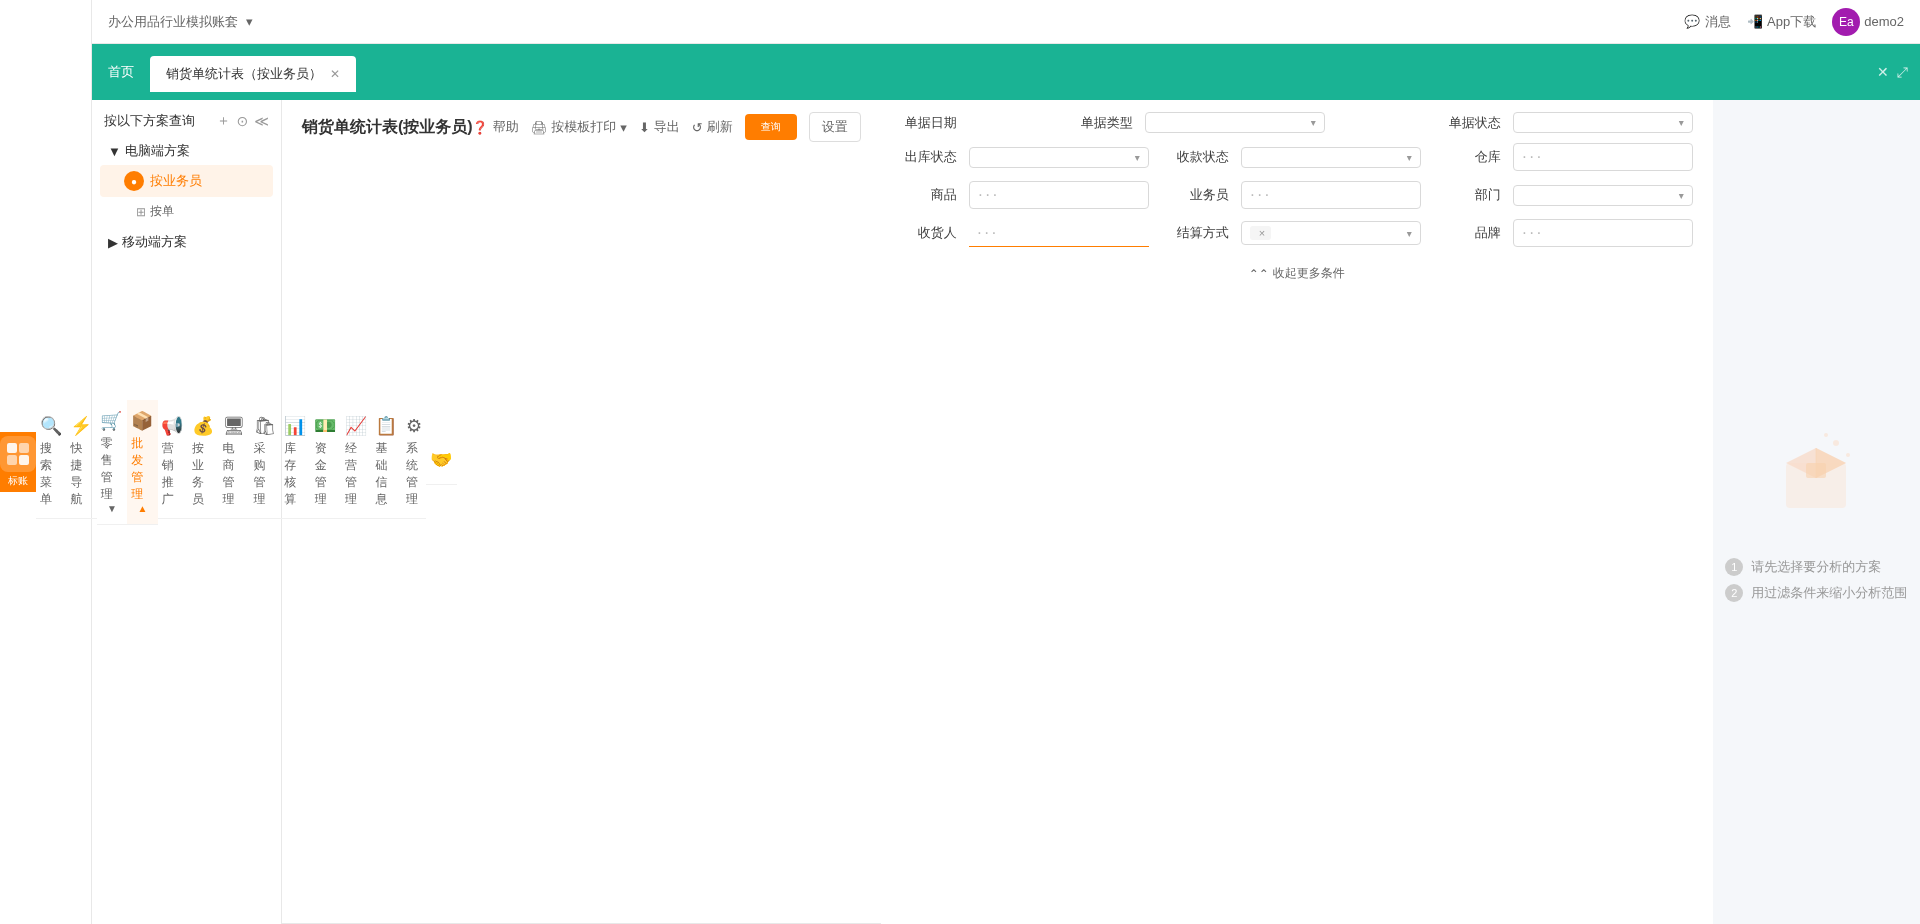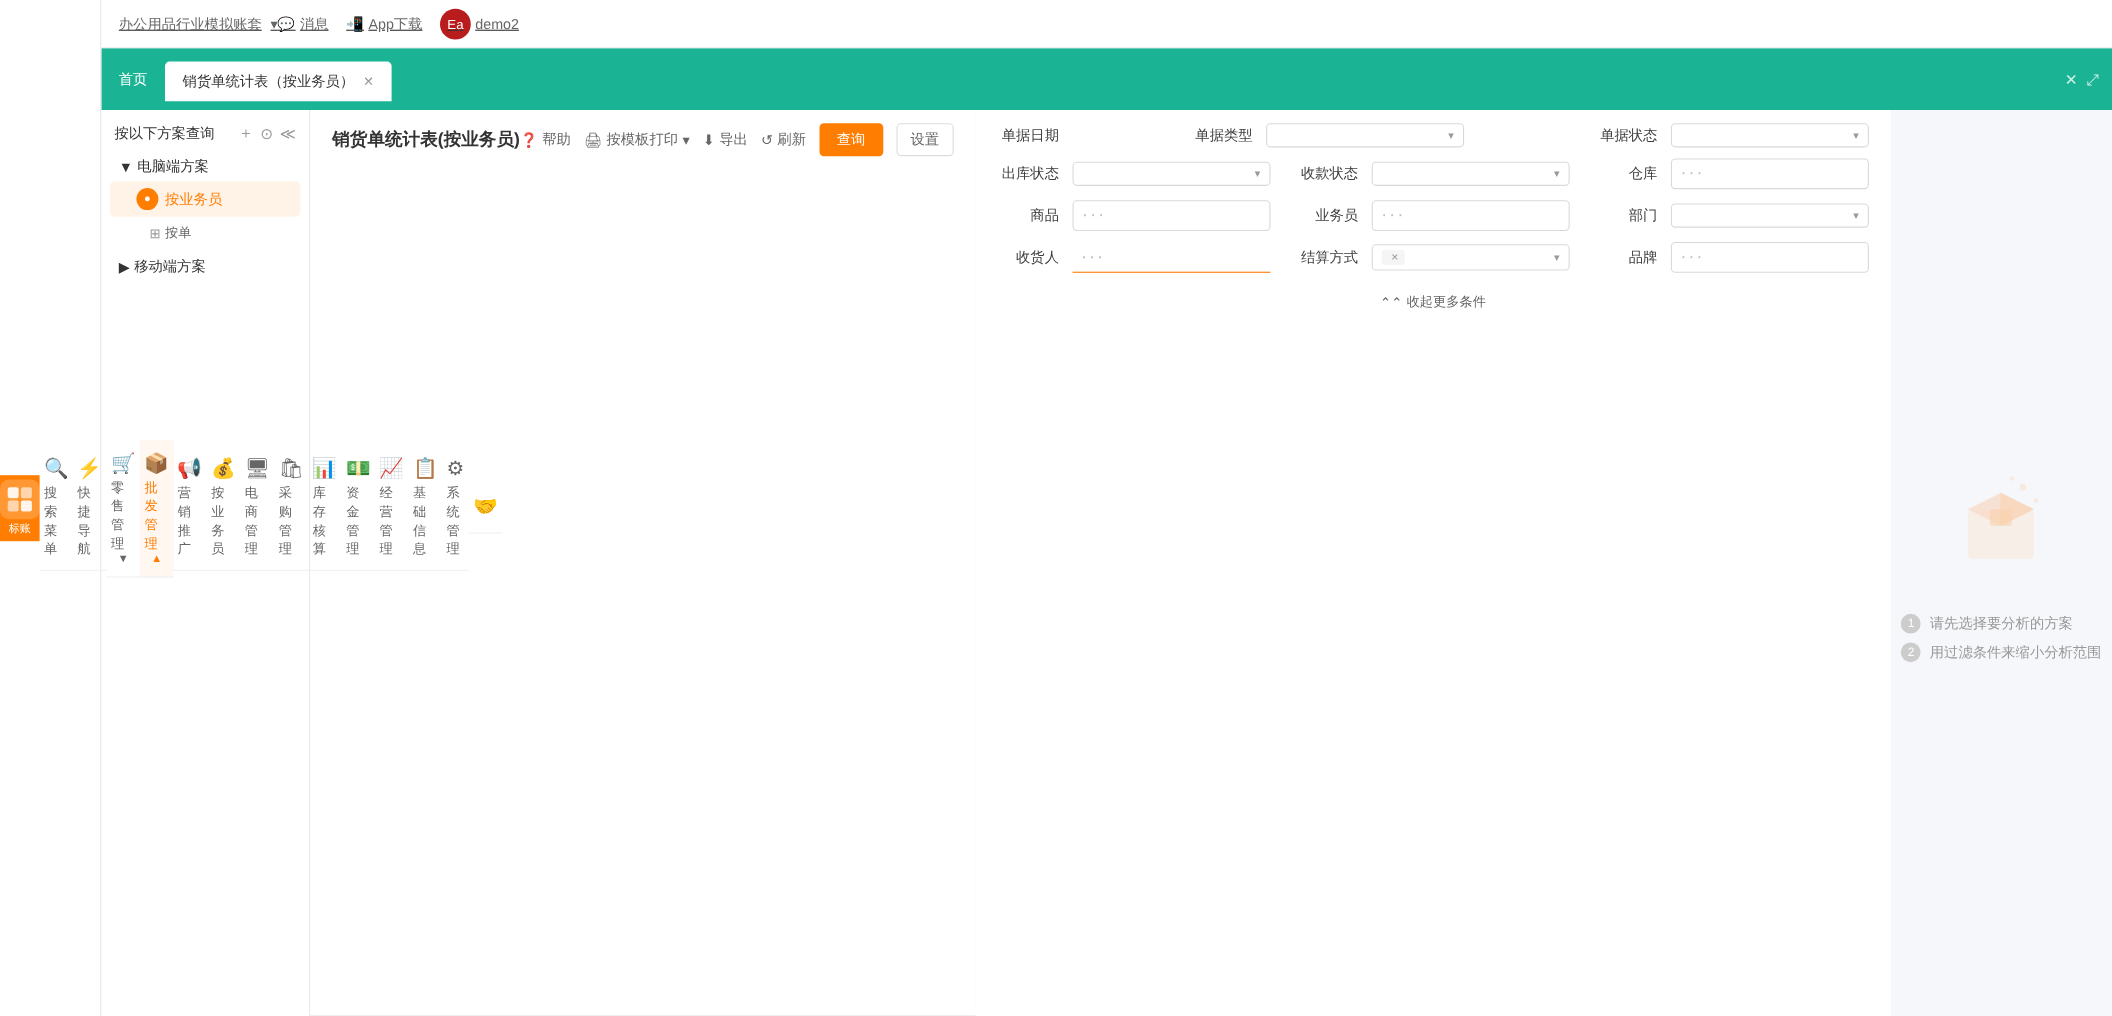--- a/index.html
+++ b/index.html
@@ -11,25 +11,25 @@
     .logo-icon { width: 36px; height: 36px; background: #fff3; border-radius: 8px; display: flex; align-items: center; justify-content: center; }
     .logo-icon svg { width: 28px; height: 28px; }
     .logo-text { color: #fff; font-size: 10px; margin-top: 2px; }
     .sidebar-item { width: 92px; padding: 10px 4px; display: flex; flex-direction: column; align-items: center; cursor: pointer; color: #666; font-size: 12px; border-bottom: 1px solid #f0f0f0; }
     .sidebar-item .icon { font-size: 18px; margin-bottom: 3px; }
 
     
     .main { flex: 1; display: flex; flex-direction: column; overflow: hidden; }
 
     
-    .top-header { height: 44px; background: #fff; border-bottom: 1px solid #e8e8e8; display: flex; align-items: center; justify-content: flex-start; padding: 0 16px; text-decoration: underline; }
+    .top-header { height: 44px; background: #fff; border-bottom: 1px solid #e8e8e8; display: flex; align-items: center; justify-content: space-between; padding: 0 16px; }
     .header-left { display: flex; align-items: center; gap: 8px; color: #666; font-size: 13px; }
     .header-right { display: flex; align-items: center; gap: 16px; color: #666; font-size: 13px; }
     .header-right-item { display: flex; align-items: center; gap: 4px; cursor: pointer; }
-    .user-avatar { width: 28px; height: 28px; border-radius: 50%; background: #b91c1c; display: flex; align-items: center; justify-content: center; color: #fff; font-size: 11px; overflow: hidden; }
+    .user-avatar { width: 28px; height: 28px; border-radius: 50%; background: #a21caf; display: flex; align-items: center; justify-content: center; color: #fff; font-size: 11px; overflow: hidden; }
 
     
     .tab-bar { height: 56px; background: #1ab394; display: flex; align-items: center; padding: 0; }
     .tab { height: 40px; padding: 0 16px; display: flex; align-items: center; gap: 8px; cursor: pointer; color: rgba(255,255,255,0.8); font-size: 13px; white-space: nowrap; }
     .tab.home { color: #fff; font-weight: 500; }
     .tab.active { background: #fff; color: #333; border-radius: 4px 4px 0 0; margin-top: 4px; height: 36px; }
     .tab-close { color: #999; font-size: 12px; line-height: 1; }
     .window-controls { margin-left: auto; display: flex; gap: 8px; padding-right: 12px; }
     .win-btn { color: rgba(255,255,255,0.8); cursor: pointer; font-size: 14px; }
 
@@ -50,21 +50,21 @@
 
     
     .right-panel { flex: 1; display: flex; overflow: hidden; }
 
     
     .page-header { background: #fff; padding: 12px 20px 0; border-bottom: 1px solid #e8e8e8; }
     .page-title-row { display: flex; align-items: center; justify-content: space-between; padding-bottom: 10px; }
     .page-title { font-size: 16px; font-weight: 600; color: #333; }
     .page-actions { display: flex; align-items: center; gap: 12px; }
     .action-btn { display: flex; align-items: center; gap: 4px; color: #666; cursor: pointer; font-size: 13px; }
-    .action-btn-primary { background: #ff7d00; color: #fff; border: none; padding: 6px 16px; border-radius: 4px; cursor: pointer; font-size: 13px; }
+    .action-btn-primary { background: #ff7d00; color: #fff; border: none; padding: 6px 16px; border-radius: 4px; cursor: pointer; font-size: 10px; }
     .action-btn-secondary { background: #fff; color: #666; border: 1px solid #ddd; padding: 5px 12px; border-radius: 4px; cursor: pointer; font-size: 13px; }
     .filter-row { display: flex; align-items: center; gap: 12px; margin-bottom: 10px; }
     .filter-row:last-child { margin-bottom: 0; }
     .filter-label { color: #404040; font-size: 13px; white-space: nowrap; min-width: 56px; text-align: right; }
     .date-selector { display: flex; align-items: center; gap: 6px; }
     .date-btn { padding: 2px 8px; border-radius: 3px; cursor: pointer; color: #666; font-size: 12px; border: none; background: none; }
     .date-btn.active { background: #ff7d00; color: #fff; border-radius: 3px; }
     .date-range { color: #333; font-size: 12px; }
     .select-control { border: 1px solid #d9d9d9; border-radius: 4px; padding: 4px 8px; display: flex; align-items: center; justify-content: space-between; cursor: pointer; background: #fff; min-width: 180px; }
     .select-placeholder { color: #bbb; font-size: 12px; }

